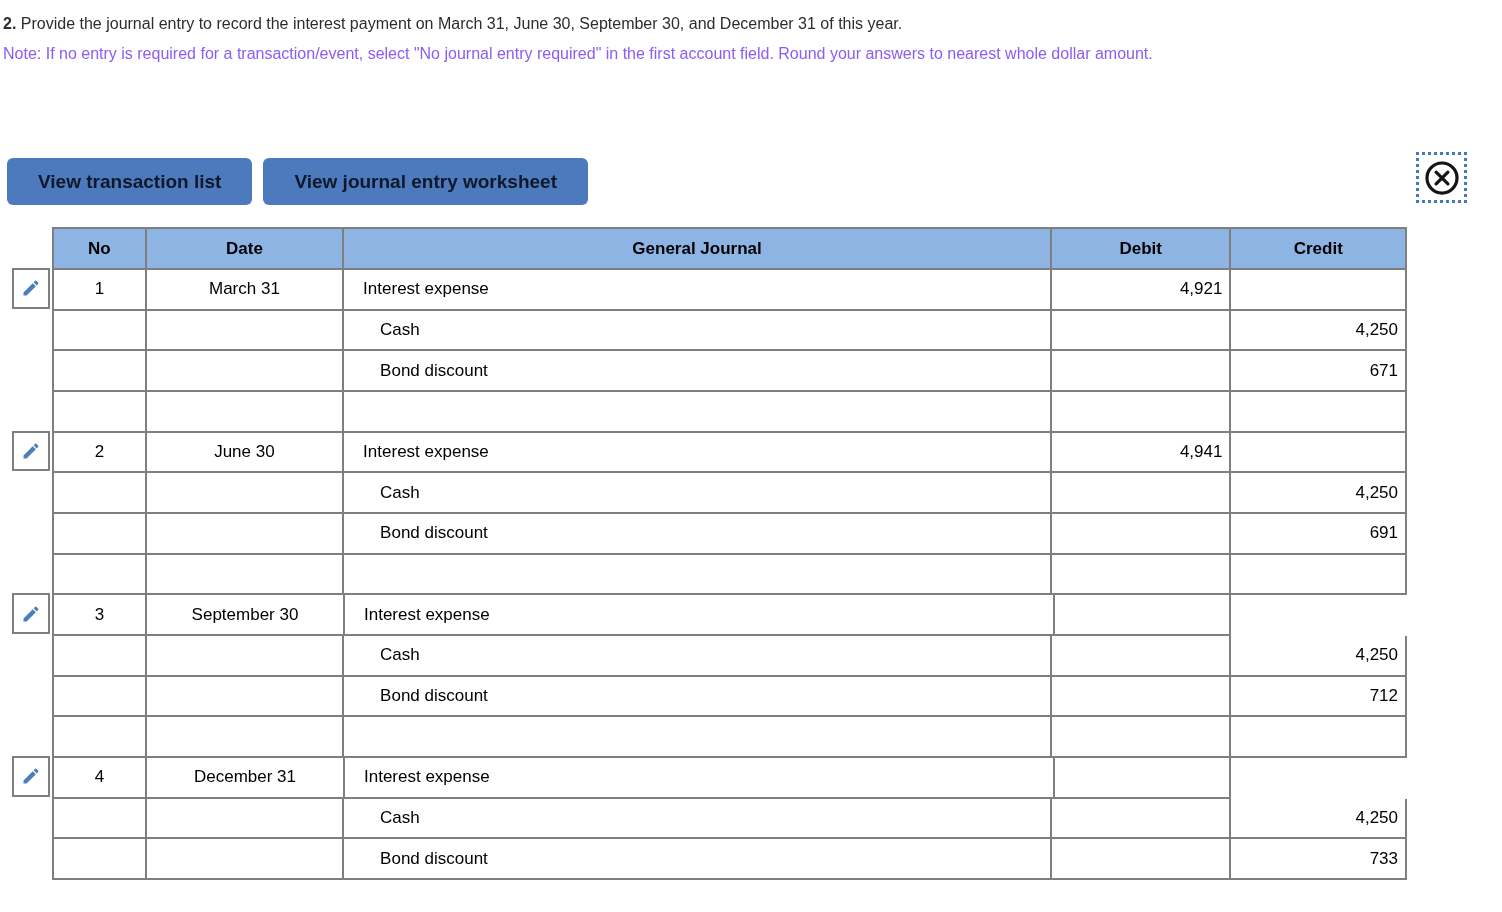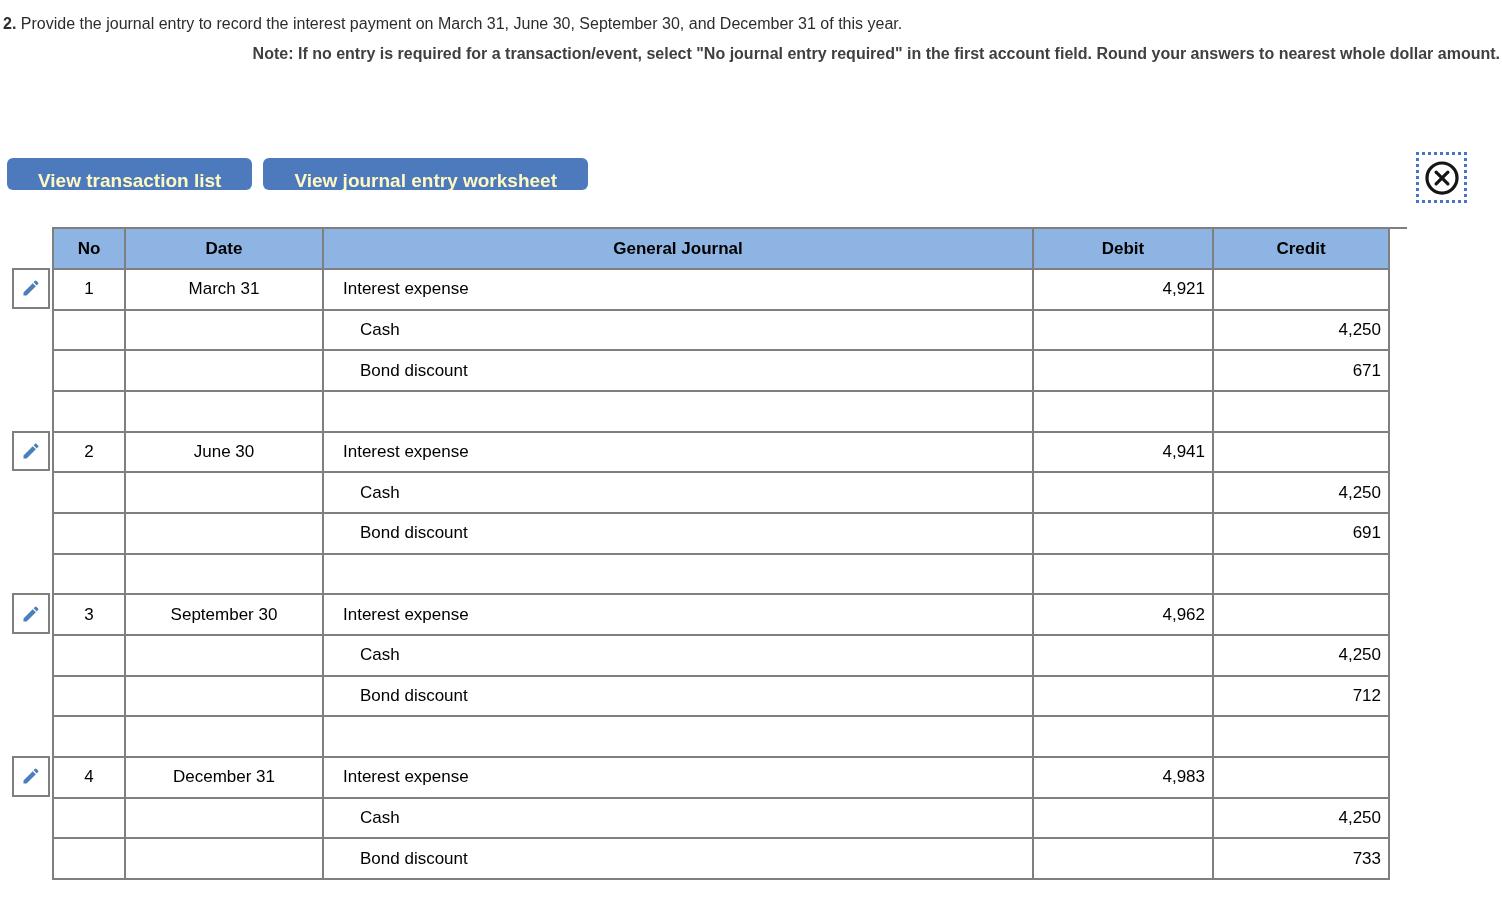--- a/index.html
+++ b/index.html
@@ -18,37 +18,36 @@
     position:absolute;
     left:3px; top:9px;
     width:1497px;
     font-size:16px;
     line-height:30px;
     color:#2d2d2d;
   }
   .qnum { font-weight:bold; }
   .note {
     display:block;
-    color:#404040;
-    font-weight:bold;
-    text-align:right;
+    color:#8b5cf6;
+    font-weight:normal;
   }
 
   
   .btnrow {
     position:absolute;
     left:7px; top:158px;
     display:flex;
     gap:11px;
   }
   .btn {
-    height:32px;
+    height:47px;
     padding:12px 31px;
     background:#4d7abc;
-    color:#fef9c3;
+    color:#0f172a;
     font-family:"Liberation Sans", sans-serif;
     font-size:19px;
     font-weight:bold;
     border:none;
     border-radius:6px;
     cursor:pointer;
     white-space:nowrap;
   }
 
   
@@ -84,21 +83,21 @@
     color:#000000;
     background:#ffffff;
     overflow:hidden;
     white-space:nowrap;
   }
   .thead .cell {
     background:#8db4e3;
     font-weight:bold;
     justify-content:center;
   }
-  .c-no     { width:72px;  justify-content:center; }
+  .c-no     { width:93px;  justify-content:center; }
   .c-date   { width:198px; justify-content:center; }
   .c-gj     { width:710px; padding-left:19px; }
   .c-gj.indent { padding-left:36px;text-align:center; }
   .c-debit  { width:180px; justify-content:flex-end; padding-right:7px; }
   .c-credit { width:176px; justify-content:flex-end; padding-right:7px;padding-left:27px; }
   .thead .c-gj, .thead .c-debit, .thead .c-credit { padding:8px; justify-content:center; }
 
   
   .rail {
     position:absolute;
@@ -236,21 +235,20 @@
       <div class="cell c-date"></div>
       <div class="cell c-gj"></div>
       <div class="cell c-debit"></div>
       <div class="cell c-credit"></div>
     </div>
 
     <div class="trow">
       <div class="cell c-no">3</div>
       <div class="cell c-date">September 30</div>
       <div class="cell c-gj">Interest expense</div>
-      <div class="cell c-debit">4,962</div>
       <div class="cell c-credit"></div>
     </div>
     <div class="trow">
       <div class="cell c-no"></div>
       <div class="cell c-date"></div>
       <div class="cell c-gj indent">Cash</div>
       <div class="cell c-debit"></div>
       <div class="cell c-credit">4,250</div>
     </div>
     <div class="trow">
@@ -265,21 +263,20 @@
       <div class="cell c-date"></div>
       <div class="cell c-gj"></div>
       <div class="cell c-debit"></div>
       <div class="cell c-credit"></div>
     </div>
 
     <div class="trow">
       <div class="cell c-no">4</div>
       <div class="cell c-date">December 31</div>
       <div class="cell c-gj">Interest expense</div>
-      <div class="cell c-debit">4,983</div>
       <div class="cell c-credit"></div>
     </div>
     <div class="trow">
       <div class="cell c-no"></div>
       <div class="cell c-date"></div>
       <div class="cell c-gj indent">Cash</div>
       <div class="cell c-debit"></div>
       <div class="cell c-credit">4,250</div>
     </div>
     <div class="trow">

